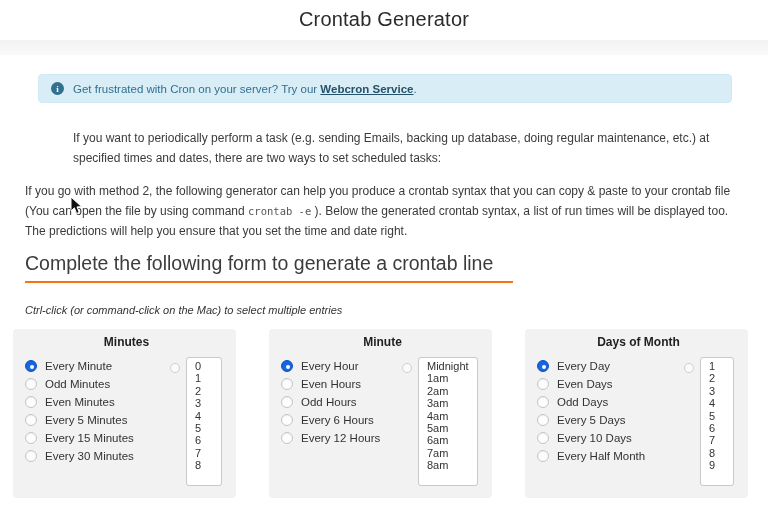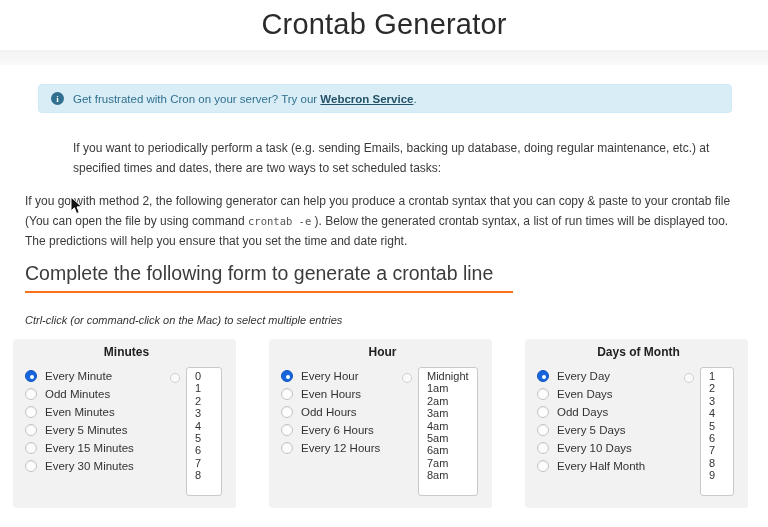--- a/index.html
+++ b/index.html
@@ -2,21 +2,21 @@
 <html><head>
 <meta charset="utf-8">
 <style>
   * { margin:0; padding:0; box-sizing:border-box; }
   html,body { width:768px; height:527px; overflow:hidden; }
   body {
     font-family:"Liberation Sans","DejaVu Sans",sans-serif;
     background:#ffffff; color:#333; font-size:12px; position:relative;
   }
   .page-title {
-    text-align:center; font-size:29px; font-weight:400; color:#2b2b2b;
+    text-align:center; font-size:20px; font-weight:400; color:#2b2b2b;
     padding-top:8px; letter-spacing:.2px;
   }
   .header-band { height:15px; margin-top:9px;
     background:linear-gradient(#f2f2f2,#fafafa); }
   .content { padding:0 23px 0 25px; }
   .alert-info {
     margin:19px 13px 0 13px; background:#d9edf7; border:1px solid #cfeaf6;
     border-radius:4px; padding:7px 12px; color:#31708f; font-size:11.5px;
     display:flex; align-items:center; gap:9px;
   }
@@ -152,21 +152,21 @@
             <div class="list-item">5</div>
             <div class="list-item">6</div>
             <div class="list-item">7</div>
             <div class="list-item">8</div>
           </div>
       </div>
     </div>
   </div>
 
   <div class="panel">
-    <div class="panel-title">Hour</div>
+    <div class="panel-title">Minute</div>
     <div class="panel-body">
       <div class="options">
   <div class="option">
     <span class="radio selected"></span>
     <span class="option-label">Every Hour</span>
   </div>
 
   <div class="option">
     <span class="radio"></span>
     <span class="option-label">Even Hours</span>

